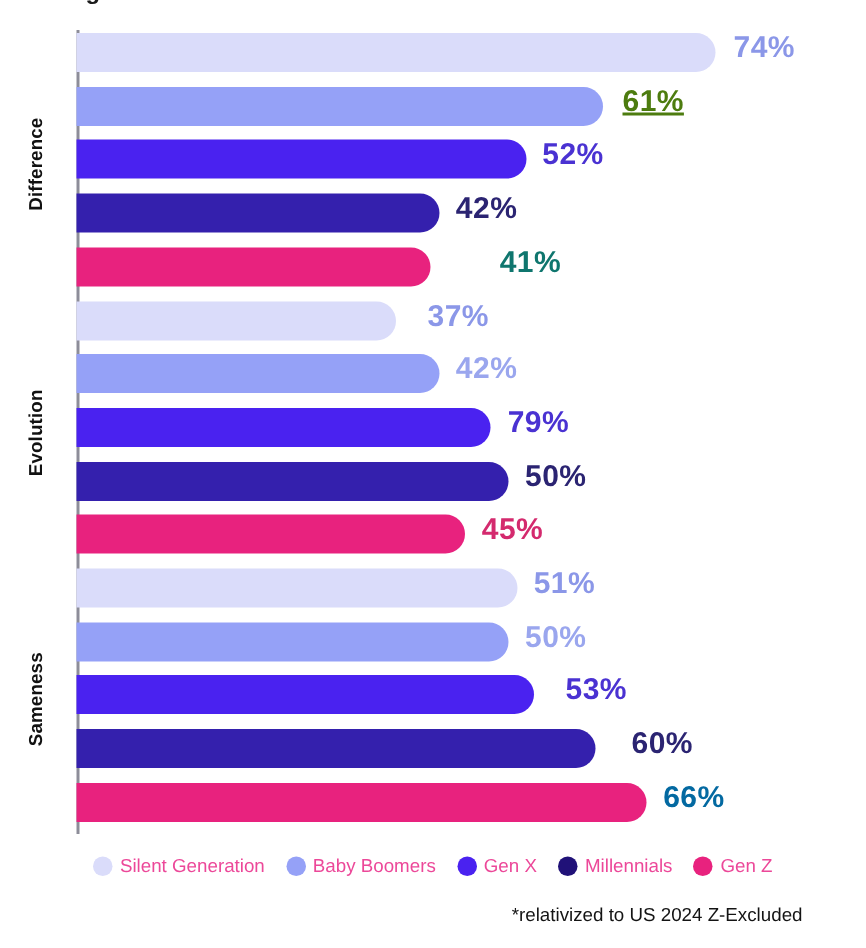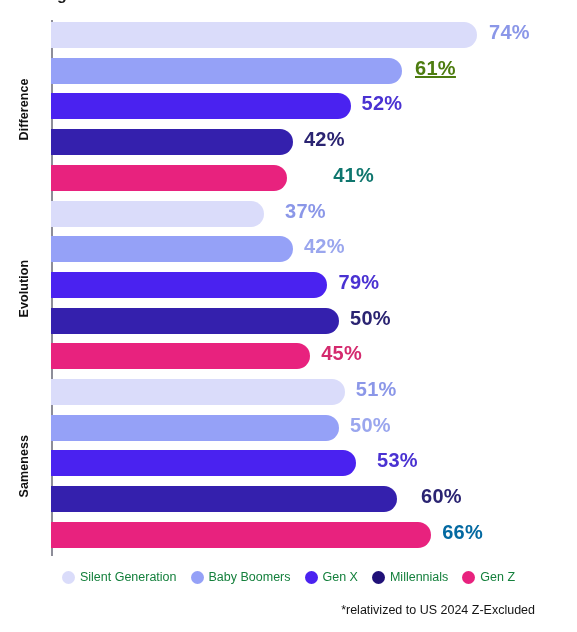--- a/index.html
+++ b/index.html
@@ -111,21 +111,21 @@
     gap: 5px;
   }
   .legend-dot {
     width: 13px;
     height: 13px;
     border-radius: 50%;
     flex: 0 0 auto;
   }
   .legend-label {
     font-size: 12.5px;
-    color: #15803d;
+    color: #ec4899;
     white-space: nowrap;
   }
 
   .footnote {
     position: absolute;
     right: 42px;
     top: 603px;
     font-size: 12.5px;
     color: #141414;
     white-space: nowrap;

